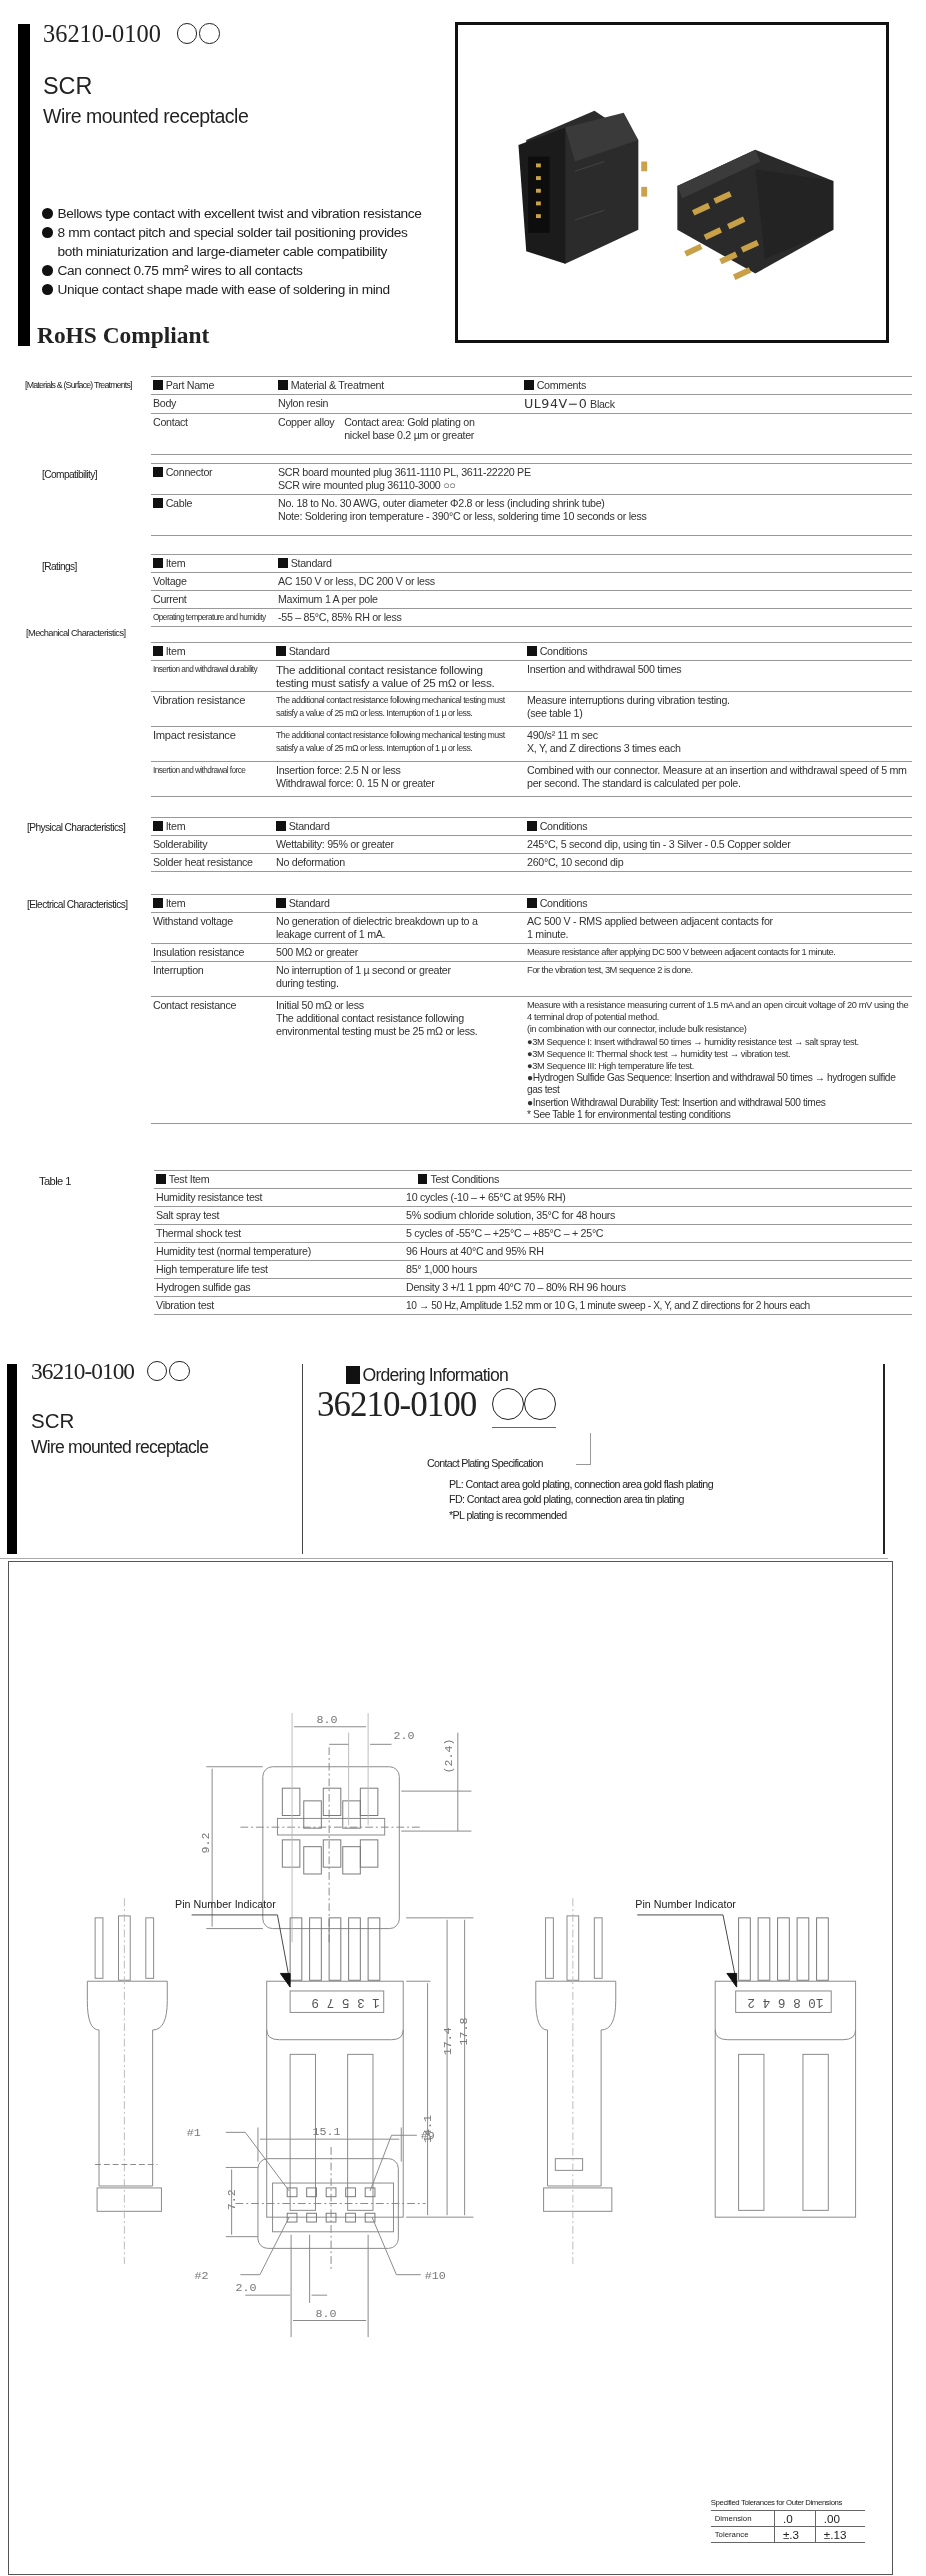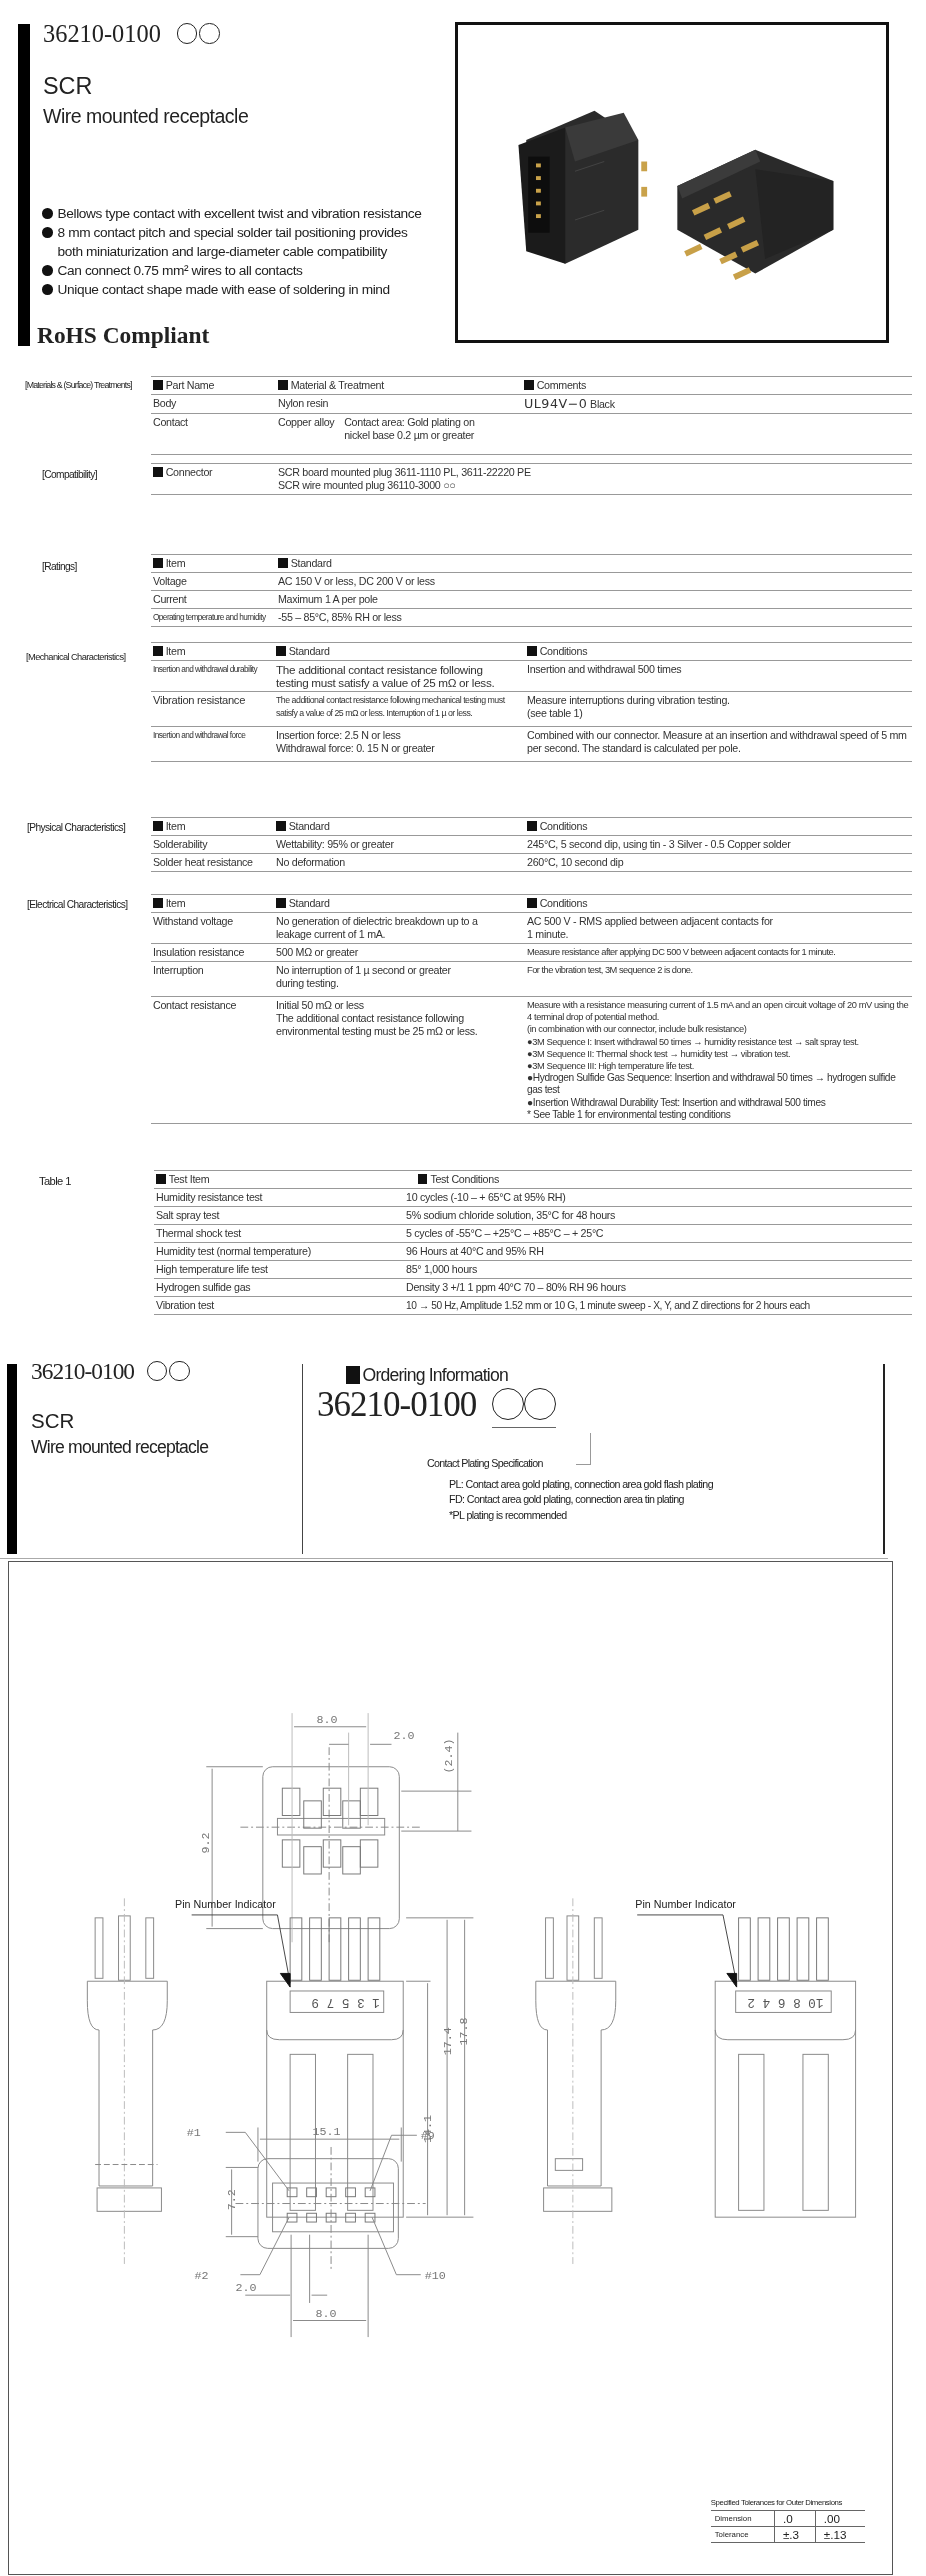--- a/index.html
+++ b/index.html
@@ -138,20 +138,27 @@
       <col>
     </colgroup>
   <tbody>
       <tr>
     <td><span class="sq"></span><span>Connector</span></td>
     <td>
           <div>SCR board mounted plug 3611-1110 PL, 3611-22220 PE</div>
           <div>SCR wire mounted plug 36110-3000 ○○</div>
         </td>
   </tr>
+  <tr style="height:41px;">
+    <td><span class="sq"></span><span>Cable</span></td>
+    <td>
+          <div>No. 18 to No. 30 AWG, outer diameter Φ2.8 or less (including shrink tube)</div>
+          <div>Note: Soldering iron temperature - 390°C or less, soldering time 10 seconds or less</div>
+        </td>
+  </tr>
 </tbody>
   </table>
 
 <div class="abs sec-label" style="left:42px;top:561px;">[Ratings]</div>
 <table class="abs spec" style="left:151px;top:554px;width:761px;">
   <colgroup>
       <col style="width:125px">
       <col>
     </colgroup>
   <tbody>
@@ -167,21 +174,21 @@
         <td>Current</td>
         <td>Maximum 1 A per pole</td>
       </tr>
   <tr>
         <td class="tiny">Operating temperature and humidity</td>
         <td>-55 – 85°C, 85% RH or less</td>
       </tr>
 </tbody>
   </table>
 
-<div class="abs sec-label" style="left:26px;top:652px;font-size:9.3px;">[Mechanical Characteristics]</div>
+<div class="abs sec-label" style="left:26px;top:628px;font-size:9.3px;">[Mechanical Characteristics]</div>
 <table class="abs spec" style="left:151px;top:642px;width:761px;">
   <colgroup>
       <col style="width:123px">
       <col style="width:251px">
       <col>
     </colgroup>
   <tbody>
       <tr>
     <td><span class="sq"></span><span>Item</span></td>
     <td><span class="sq"></span><span>Standard</span></td>
@@ -193,20 +200,26 @@
           <div style="width:234px;">The additional contact resistance following testing must satisfy a value of  25 mΩ or less.</div>
         </td>
     <td>Insertion and withdrawal 500 times</td>
   </tr>
   <tr style="height:35px;">
     <td style="font-size:11.2px;">Vibration resistance</td>
     <td class="tiny2">The additional contact resistance following mechanical testing must satisfy a value of  25 mΩ or less.  Interruption of 1 µ or less.</td>
     <td>
           <div style="width:215px;">Measure interruptions during vibration testing.  (see table 1)</div>
         </td>
+  </tr>
+  <tr style="height:35px;">
+    <td style="font-size:11.2px;">Impact resistance</td>
+    <td class="tiny2">The additional contact resistance following mechanical testing must satisfy a value of  25 mΩ or less.  Interruption of 1 µ or less.</td>
+    <td style="white-space:pre-line;">490/s²   11 m sec
+X, Y, and Z directions 3 times each</td>
   </tr>
   <tr style="height:35px;">
     <td class="tiny">Insertion and withdrawal force</td>
     <td style="white-space:pre-line;">Insertion force:  2.5 N or less
 Withdrawal force: 0. 15 N or greater</td>
     <td>Combined with our connector. Measure at an insertion and withdrawal speed of 5 mm per second. The standard is calculated per pole.</td>
   </tr>
 </tbody>
   </table>
 

